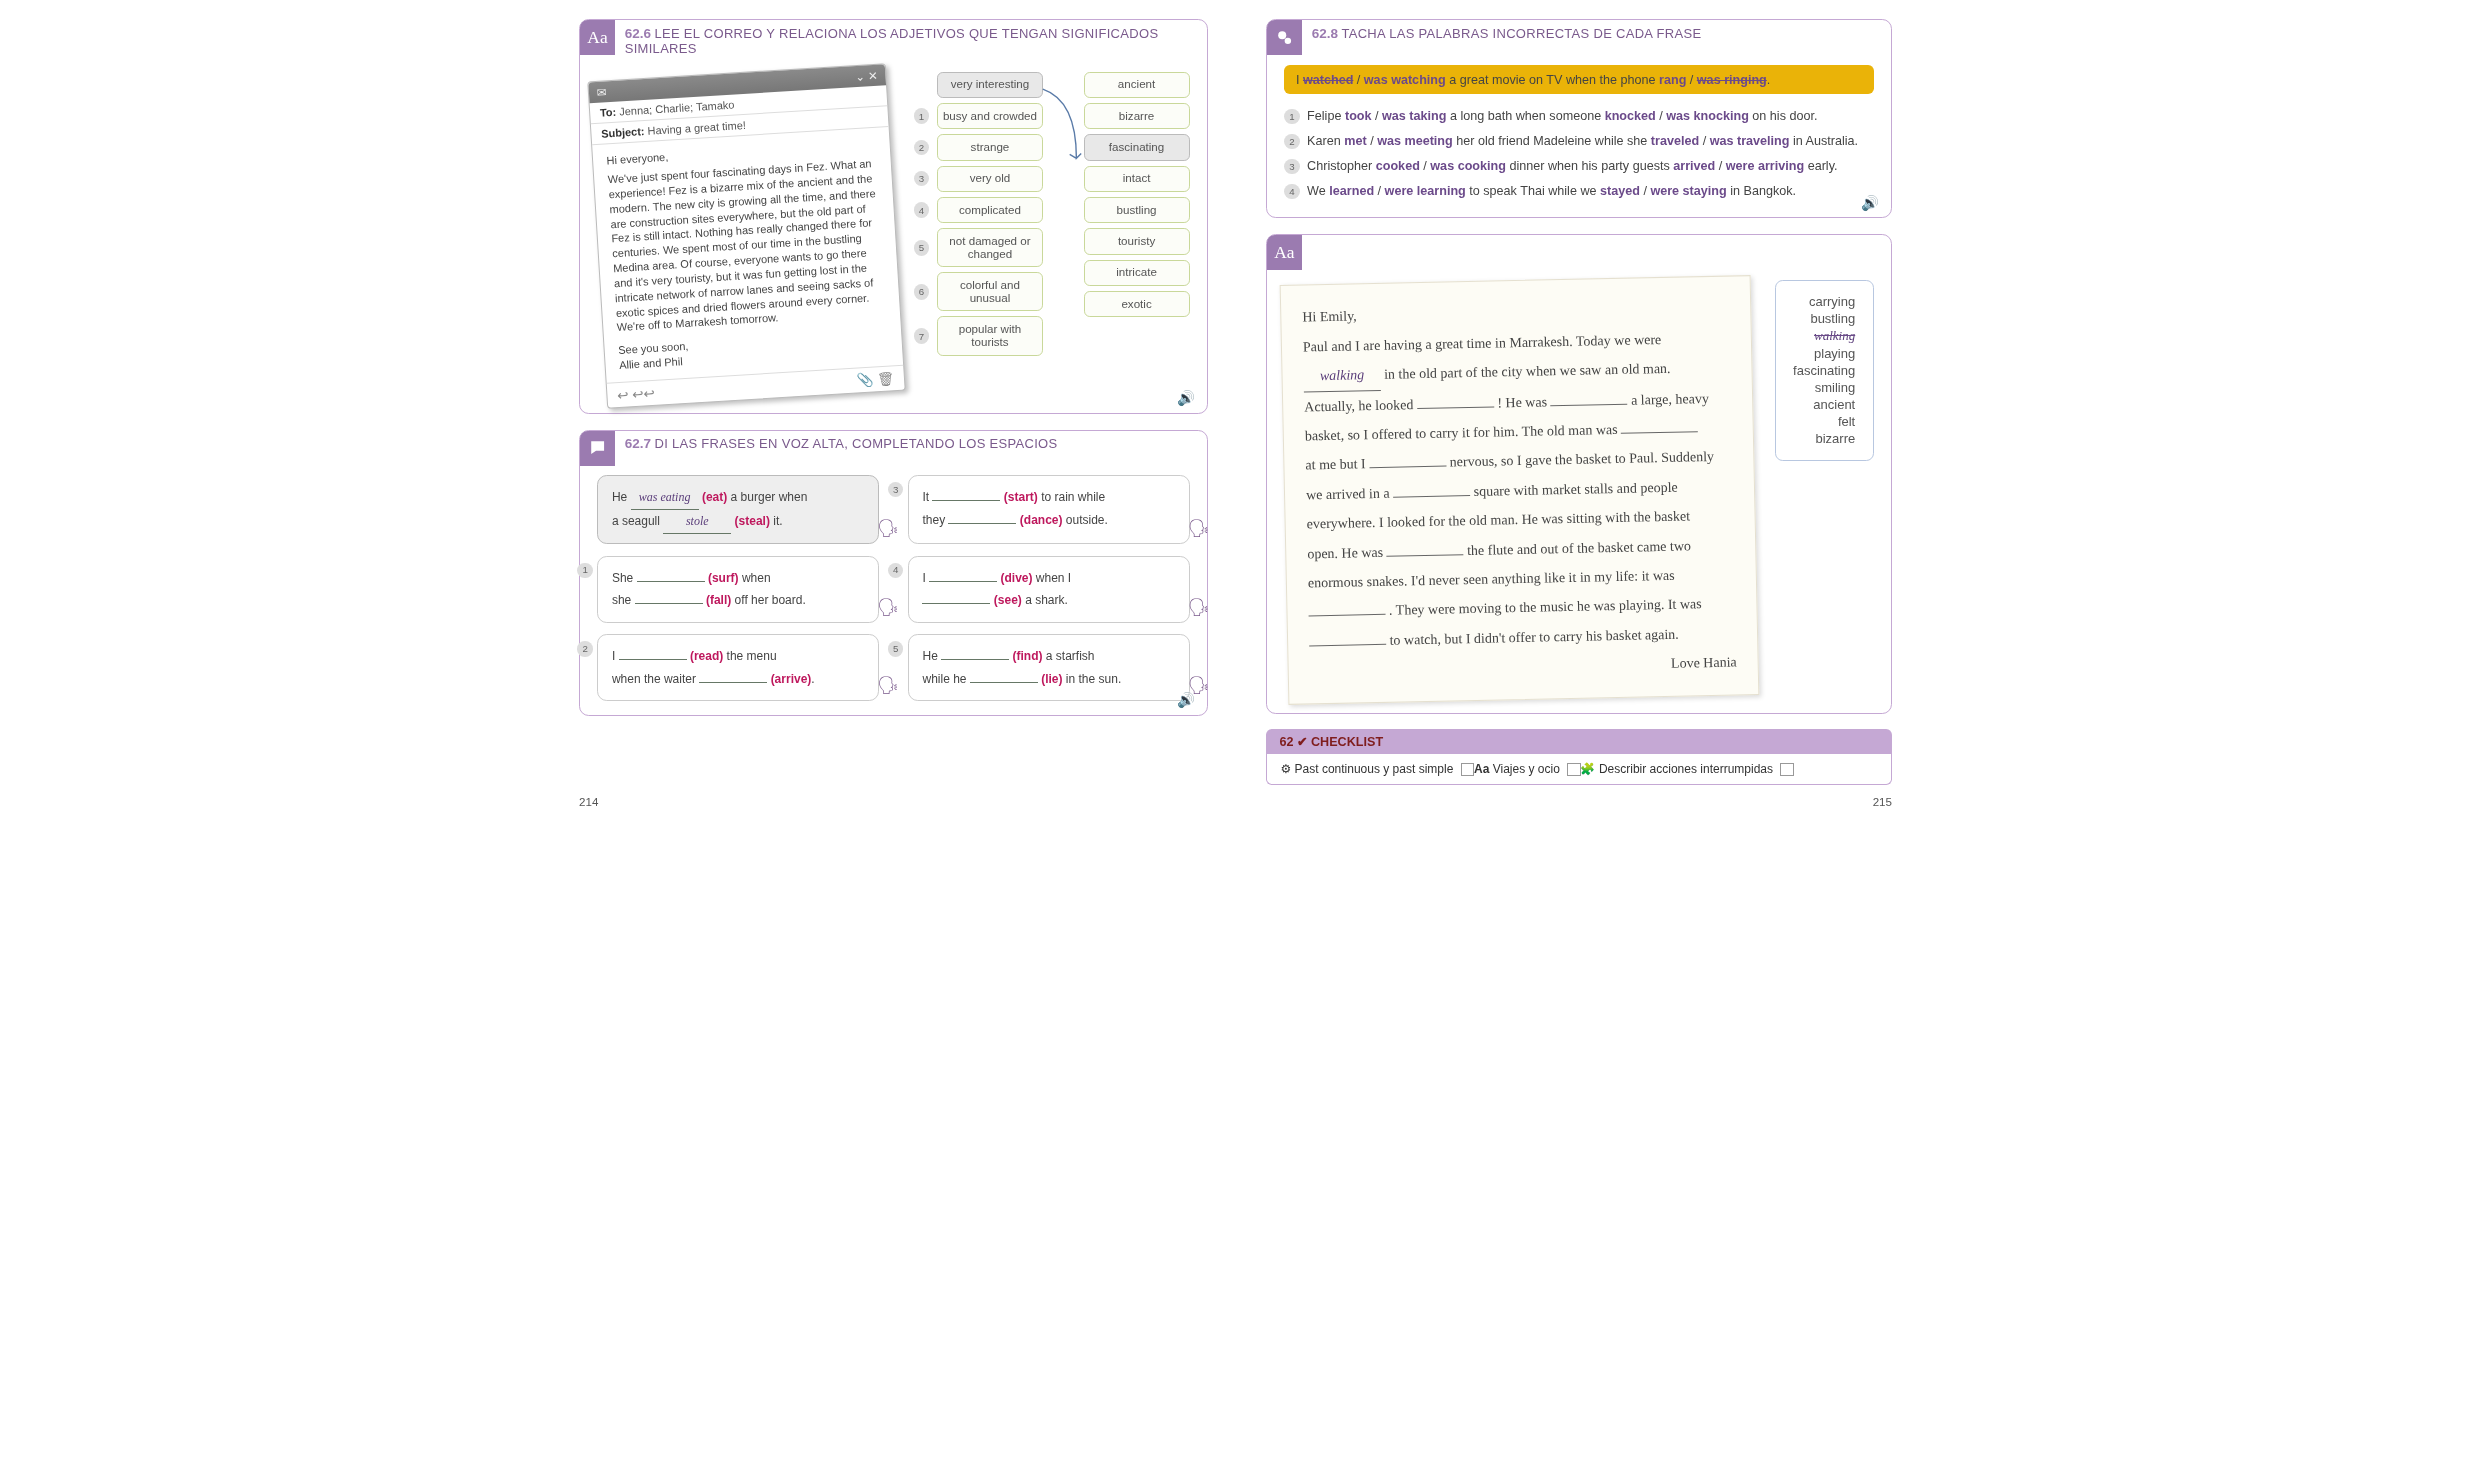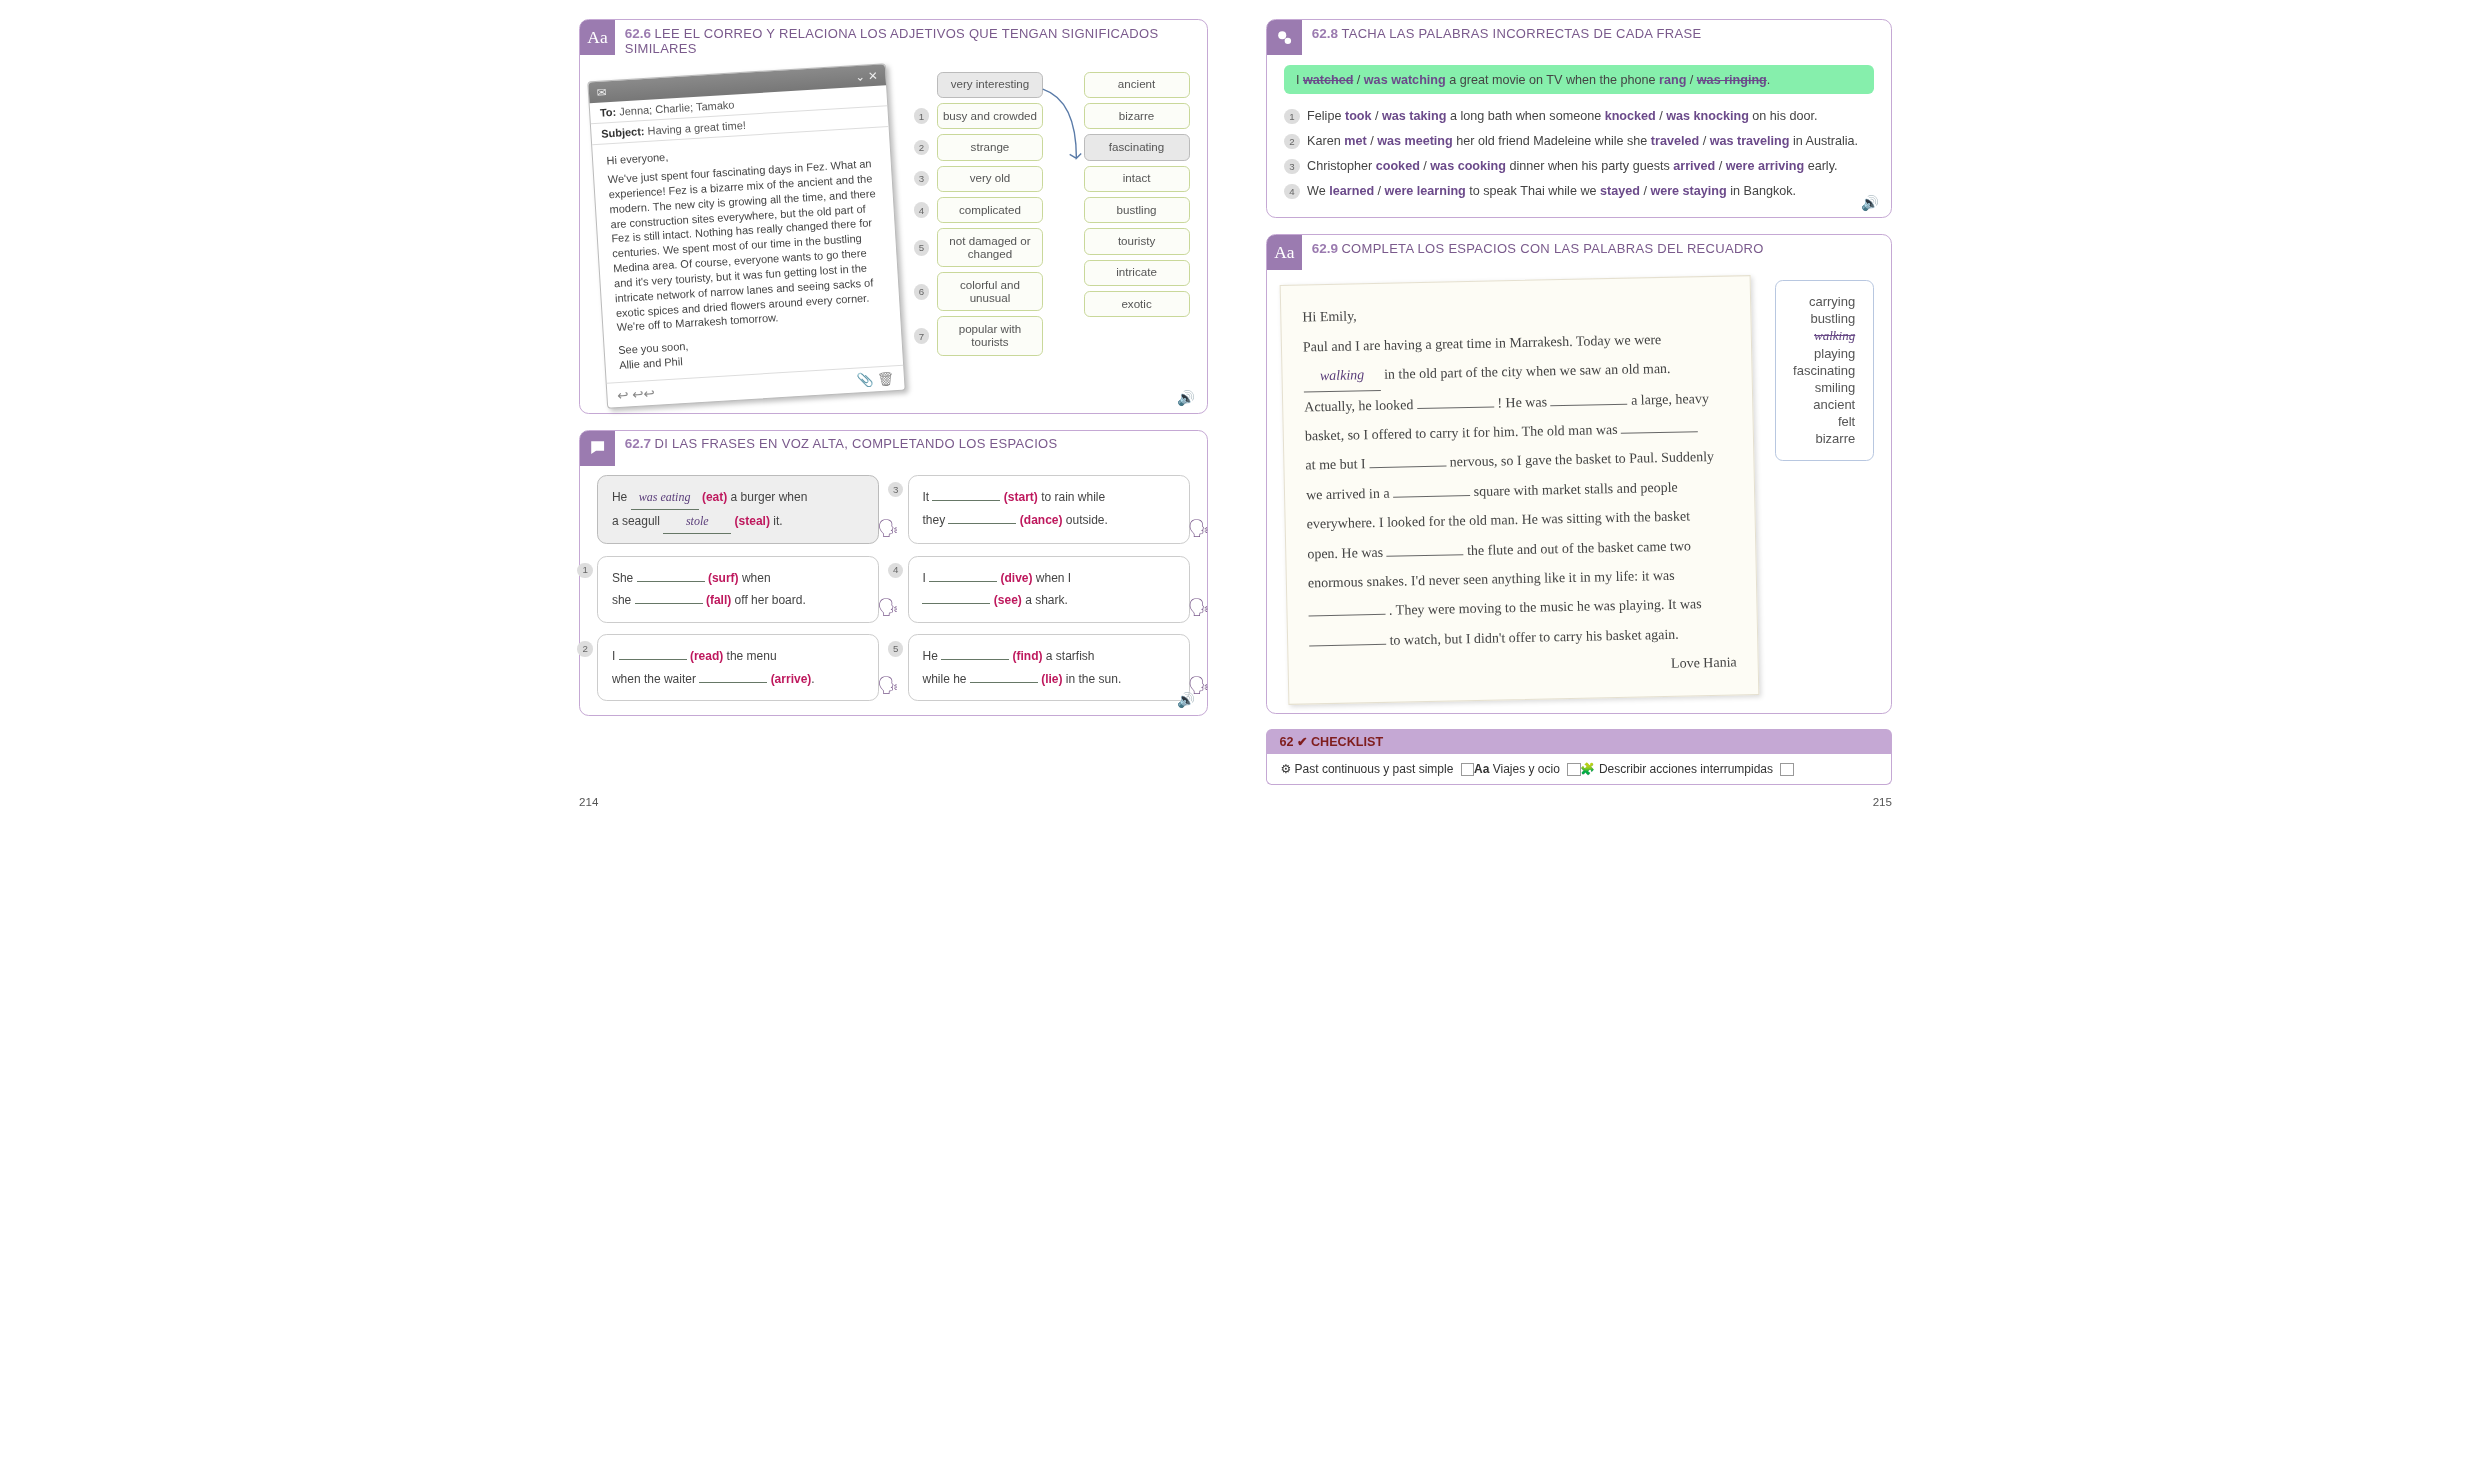--- a/index.html
+++ b/index.html
@@ -34,21 +34,21 @@
 .speech-box.example{background:#eee;border-color:#bbb}
 .speech-box .blank{border-bottom:1px solid #676;display:inline-block;min-width:68px;text-align:center;color:#5a3d7a}
 .speech-box .verb{color:#be185d;font-weight:bold}
 .hand-ans{font-family:'Comic Sans MS',cursive;font-style:italic;color:#5a3d7a}
 .head-icon{position:absolute;right:-21px;bottom:-1.9px;color:#7a5a8c;font-size:17.4px}
 .num-badge{position:absolute;left:-21px;top:5.8px}
 
 .sent-line{padding:4.8px 0;font-size:12.6px;color:#444}
 .sent-line .opt{color:#6b4a8a;font-weight:bold}
 .strike{text-decoration:line-through;text-decoration-color:#6b4a8a}
-.example-sent{background:#86efac;border-radius:5.8px;padding:7.7px 11.6px;margin-bottom:9.7px}
+.example-sent{background:#eab308;border-radius:5.8px;padding:7.7px 11.6px;margin-bottom:9.7px}
 
 .letter-card{background:#fdfcf5;border:1px solid #e5e0d0;box-shadow:1.9px 1.9px 4.8px rgba(0,0,0,0.15);padding:17.4px 21px;font-family:'Comic Sans MS','Segoe Script',cursive;font-size:14px;color:#444;line-height:2.1;transform:rotate(-1.2deg);flex:1}
 .letter-card .lblank{border-bottom:1px solid #666;display:inline-block;min-width:77px;text-align:center}
 .word-bank{border:1.4px solid #b8c7e0;border-radius:7.7px;padding:13.5px 17.4px;display:flex;flex-direction:column;gap:2px;align-items:flex-end;font-size:13px;color:#555;height:fit-content}
 
 .checklist{background:#c5a8d4;color:#7f1d1d;padding:4.8px 13.5px;font-size:12.6px;border-radius:5.8px 5.8px 0 0;font-weight:bold}
 .checklist-body{border:1.4px solid #c5a8d4;border-top:none;padding:7.7px 13.5px;display:flex;align-items:center;font-size:12px;border-radius:0 0 5.8px 5.8px}
 .chk{display:inline-block;width:13.5px;height:13.5px;border:1.4px solid #999;margin-left:3.9px;vertical-align:middle}
 .page-num{position:absolute;bottom:-23px;font-size:11.6px;color:#555}
 .page-num.left{left:0}
@@ -196,24 +196,20 @@
             <div class="sent-line"><span class="bullet">3</span> Christopher <span class="opt">cooked</span> / <span class="opt">was cooking</span> dinner when his party guests <span class="opt">arrived</span> / <span class="opt">were arriving</span> early.</div>
             <div class="sent-line"><span class="bullet">4</span> We <span class="opt">learned</span> / <span class="opt">were learning</span> to speak Thai while we <span class="opt">stayed</span> / <span class="opt">were staying</span> in Bangkok.</div>
           </div>
   </div>
   <span class="audio-icon">🔊</span>
 </div>
 
 <div class="panel">
   <div class="panel-header">
     <div class="badge">Aa</div>
-    <div class="title-row">
-      <span class="ex-num">62.9</span>
-      <span class="ex-title">COMPLETA LOS ESPACIOS CON LAS PALABRAS DEL RECUADRO</span>
-    </div>
   </div>
   <div class="panel-body" style="display:flex;gap:19.3px;align-items:flex-start">
     <div class="letter-card">
       <div>Hi Emily,</div>
       <div>Paul and I are having a great time in Marrakesh. Today we were</div>
       <div><span class="lblank hand-ans">walking</span><span> in the old part of the city when we saw an old man.</span></div>
       <div><span>Actually, he looked </span><span class="lblank"></span><span> ! He was </span><span class="lblank"></span><span> a large, heavy</span></div>
       <div><span>basket, so I offered to carry it for him.  The old man was </span><span class="lblank"></span></div>
       <div><span>at me but I </span><span class="lblank"></span><span> nervous, so I gave the basket to Paul. Suddenly</span></div>
       <div><span>we arrived in a </span><span class="lblank"></span><span> square with market stalls and people</span></div>

